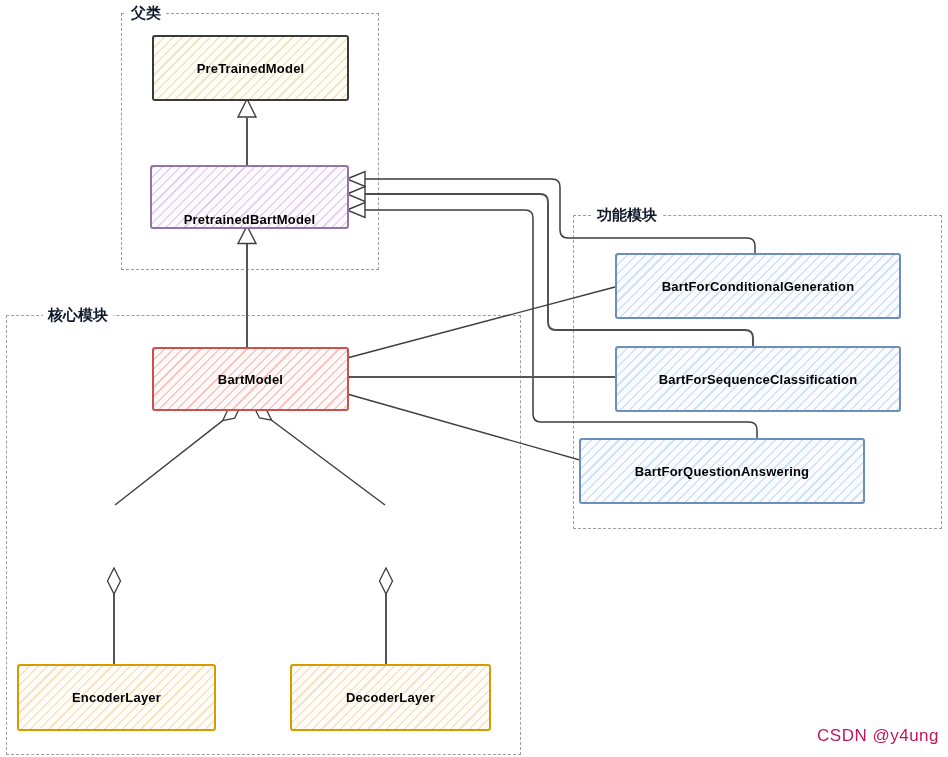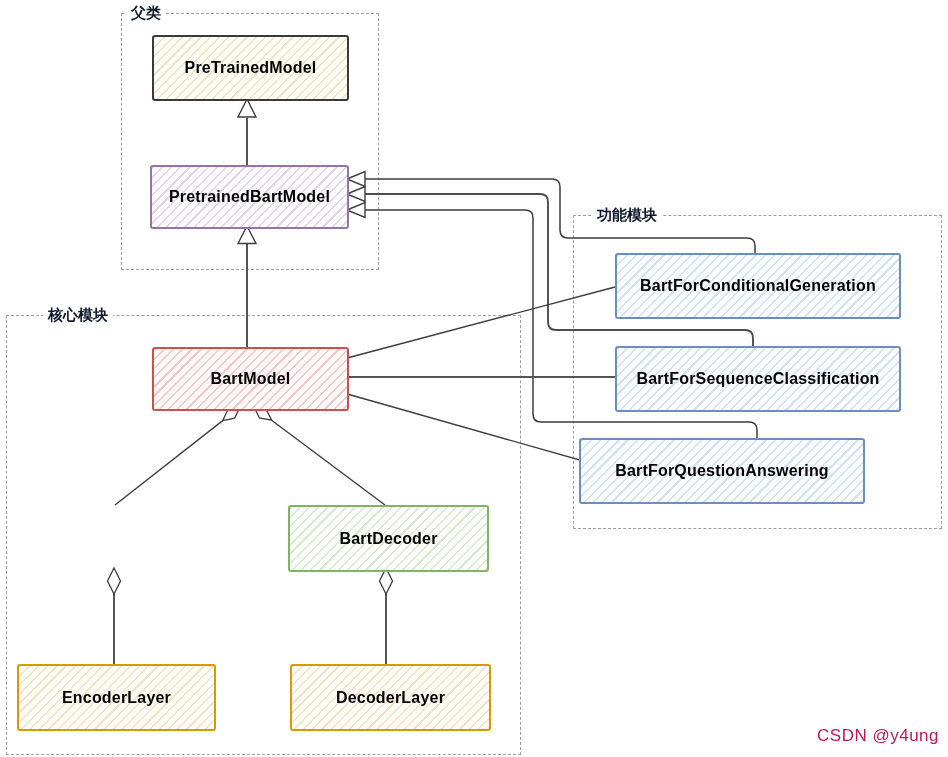--- a/index.html
+++ b/index.html
@@ -6,25 +6,25 @@
   .canvas{position:relative;width:948px;height:757px;background:#ffffff;overflow:hidden;
           font-family:"Liberation Sans",sans-serif;}
   .edges{position:absolute;left:0;top:0;z-index:1;}
   
   .group{position:absolute;border:1.4px dashed var(--group-border);z-index:0;}
   .group-label{position:absolute;top:-11px;background:#fff;padding:0 5px;
                font-weight:bold;font-size:15px;color:#0f172a;white-space:nowrap;line-height:20px;}
   
   .node{position:absolute;display:flex;align-items:center;justify-content:center;
         border:2px solid;border-radius:3px;z-index:2;text-align:center;
-        font-weight:bold;font-size:16px;color:#000;letter-spacing:.2px;}
+        font-weight:bold;font-size:13px;color:#000;letter-spacing:.2px;}
   .node.neutral{border-color:var(--neutral-border);background-color:#fffdf4;
     background-image:repeating-linear-gradient(135deg,var(--neutral-hatch) 0 1.6px,rgba(0,0,0,0) 1.6px 6.5px);}
   .node.purple{border-color:var(--purple-border);background-color:#fdfbfe;
-    background-image:repeating-linear-gradient(135deg,var(--purple-hatch) 0 1.6px,rgba(0,0,0,0) 1.6px 6.5px);}
+    background-image:repeating-linear-gradient(135deg,var(--purple-hatch) 0 1.6px,rgba(0,0,0,0) 1.6px 6.5px);align-items:flex-end;}
   .node.red{border-color:var(--red-border);background-color:#fffafa;
     background-image:repeating-linear-gradient(135deg,var(--red-hatch) 0 1.6px,rgba(0,0,0,0) 1.6px 6.5px);}
   .node.blue{border-color:var(--blue-border);background-color:#fbfcff;
     background-image:repeating-linear-gradient(135deg,var(--blue-hatch) 0 1.6px,rgba(0,0,0,0) 1.6px 6.5px);}
   .node.green{border-color:var(--green-border);background-color:#fbfefa;
     background-image:repeating-linear-gradient(135deg,var(--green-hatch) 0 1.6px,rgba(0,0,0,0) 1.6px 6.5px);}
   .node.orange{border-color:var(--orange-border);background-color:#fffdf9;
     background-image:repeating-linear-gradient(135deg,var(--orange-hatch) 0 1.6px,rgba(0,0,0,0) 1.6px 6.5px);justify-content:center;}
   .watermark{position:absolute;right:9px;bottom:11px;z-index:3;
              font-size:17px;color:#be185d;letter-spacing:.5px;}
@@ -124,23 +124,20 @@
 
   <div class="node blue" style="left:615px;top:346px;width:282px;height:62px;">
     <span>BartForSequenceClassification</span>
   </div>
 
   <div class="node blue" style="left:579px;top:438px;width:282px;height:62px;">
     <span>BartForQuestionAnswering</span>
   </div>
 
 
-  <div class="node green" style="left:288px;top:505px;width:197px;height:63px;">
-    <span>BartDecoder</span>
-  </div>
 
   <div class="node orange" style="left:17px;top:664px;width:195px;height:63px;">
     <span>EncoderLayer</span>
   </div>
 
   <div class="node orange" style="left:290px;top:664px;width:197px;height:63px;">
     <span>DecoderLayer</span>
   </div>
 
   <div class="watermark">CSDN @y4ung</div>

